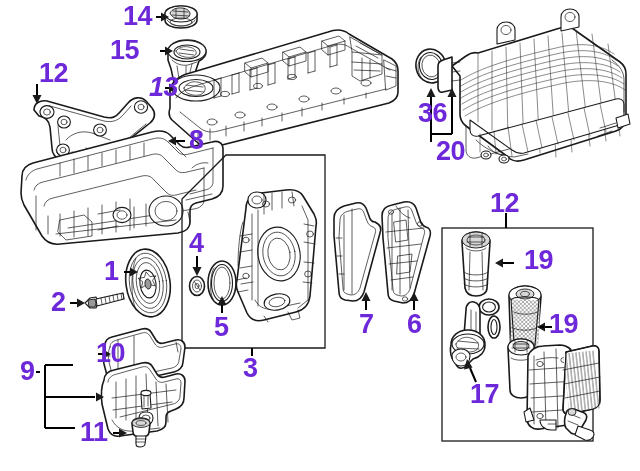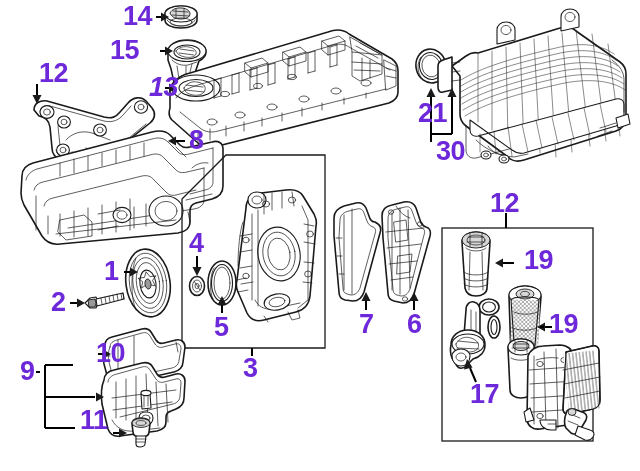--- a/index.html
+++ b/index.html
@@ -624,25 +624,25 @@
 <div class="callout" style="left:104px;top:258px;">1</div>
 <div class="callout" style="left:51px;top:289px;">2</div>
 <div class="callout" style="left:243px;top:355px;">3</div>
 <div class="callout" style="left:189px;top:230px;">4</div>
 <div class="callout" style="left:214px;top:314px;">5</div>
 <div class="callout" style="left:407px;top:311px;">6</div>
 <div class="callout" style="left:359px;top:311px;">7</div>
 <div class="callout" style="left:189px;top:127px;">8</div>
 <div class="callout" style="left:20px;top:358px;">9</div>
 <div class="callout" style="left:55px;top:340px;margin-left:41px;">10</div>
-<div class="callout" style="left:80px;top:407px;text-align:center;">11</div>
+<div class="callout" style="left:80px;top:419px;text-align:center;">11</div>
 <div class="callout" style="left:22px;top:60px;margin-left:17px;">12</div>
 <div class="callout" style="left:149px;top:74px;font-style:italic;">13</div>
 <div class="callout" style="left:123px;top:3px;">14</div>
 <div class="callout" style="left:110px;top:37px;">15</div>
 <div class="callout" style="left:490px;top:190px;">12</div>
 <div class="callout" style="left:462px;top:381px;margin-left:8px;">17</div>
 <div class="callout" style="left:549px;top:311px;">19</div>
 <div class="callout" style="left:524px;top:247px;text-align:right;">19</div>
-<div class="callout" style="left:436px;top:138px;">30</div>
-<div class="callout" style="left:418px;top:100px;">21</div>
+<div class="callout" style="left:436px;top:138px;">20</div>
+<div class="callout" style="left:418px;top:100px;">36</div>
 
 </div>
 
 </body></html>

